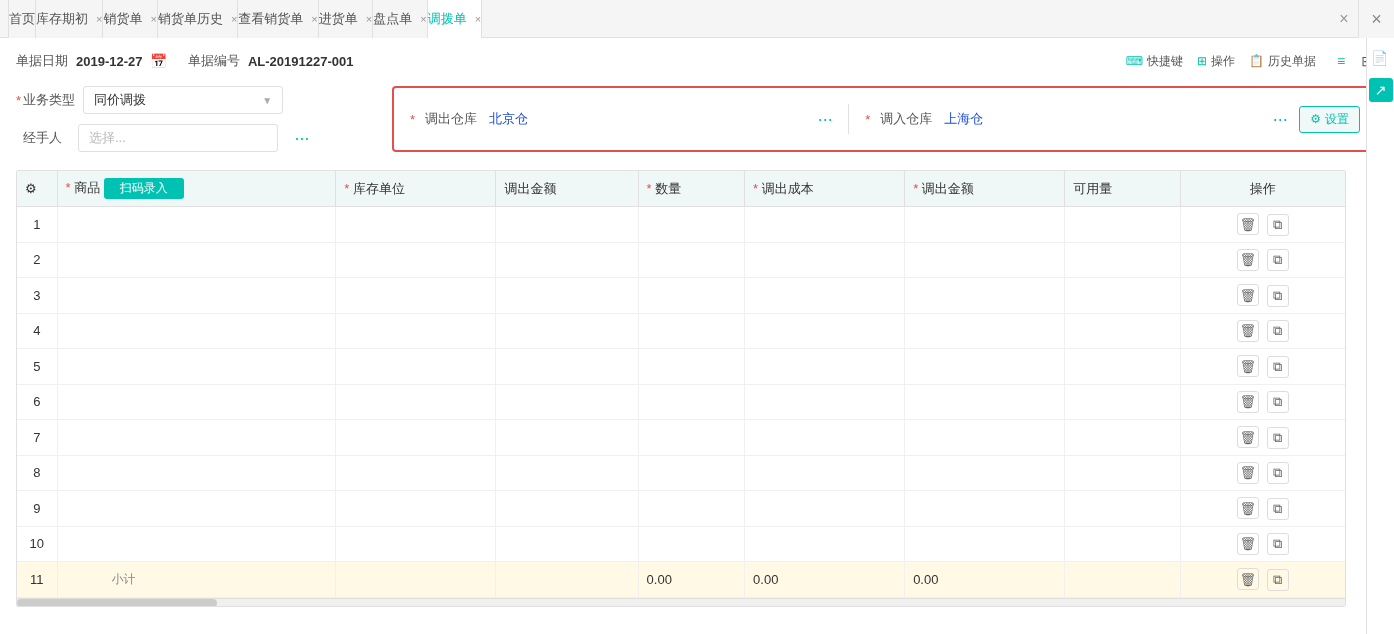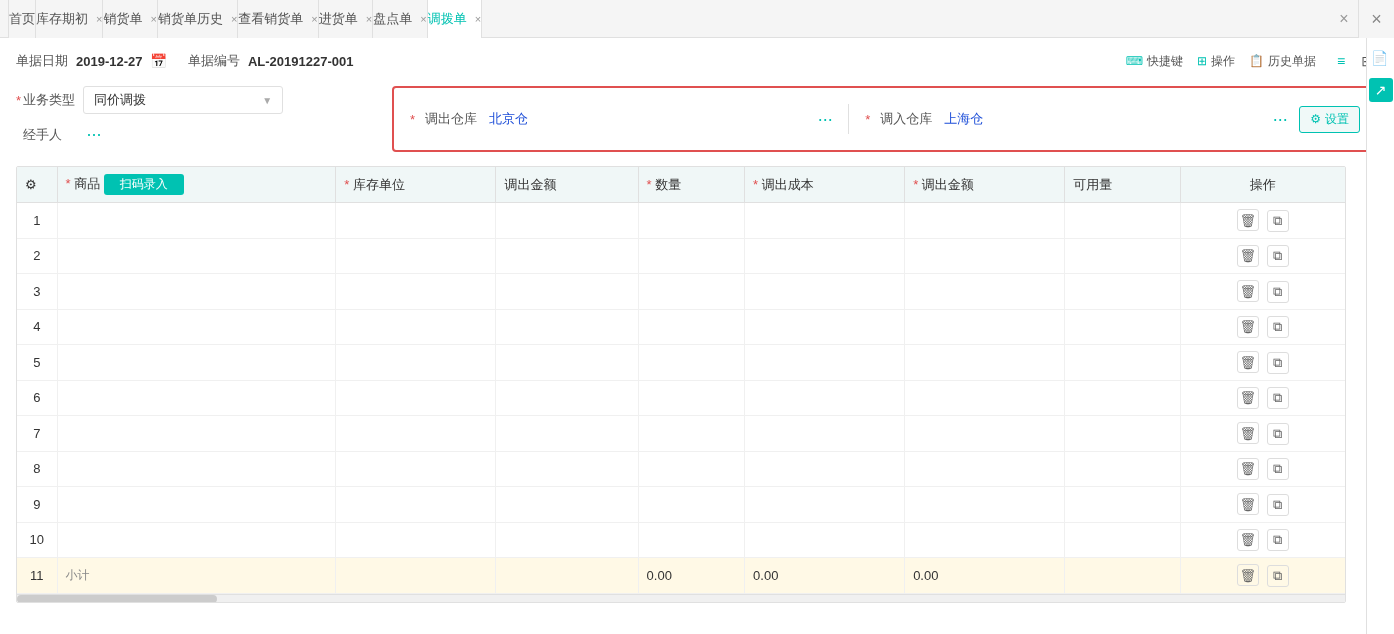--- a/index.html
+++ b/index.html
@@ -251,21 +251,21 @@
       justify-content: center;
       width: 22px;
       height: 22px;
       border: 1px solid #ddd;
       border-radius: 3px;
       cursor: pointer;
       color: #666;
       font-size: 13px;
       margin: 0 2px;
     }
-    .subtotal-label { color: #888; font-size: 12px; }
+    .subtotal-label { color: #888; font-size: 12px; margin-left: 46px; }
 
     
     .right-sidebar {
       position: fixed;
       right: 0;
       top: 38px;
       width: 28px;
       display: flex;
       flex-direction: column;
       align-items: center;
@@ -381,20 +381,23 @@
         <span class="required-star">*</span>
         <span class="field-label" style="margin-right:8px;">业务类型</span>
         <div class="select-field" style="min-width:200px;">
           <span>同价调拨</span>
           <span class="chevron">▼</span>
         </div>
       </div>
 
       <div class="handler-row">
         <span class="field-label" style="margin-right:8px;margin-left:7px;">经手人</span>
+        <div class="select-field" style="min-width:200px;">
+          <span class="handler-placeholder">选择...</span>
+        </div>
         <span class="more-dots">···</span>
       </div>
     </div>
 
     <div class="form-right">
       <div class="warehouse-field">
         <span class="required-star">*</span>
         <span class="field-label">调出仓库</span>
         <span class="field-text" style="margin-left:4px;">北京仓</span>
         <span class="more-dots" style="margin-left:auto;">···</span>

